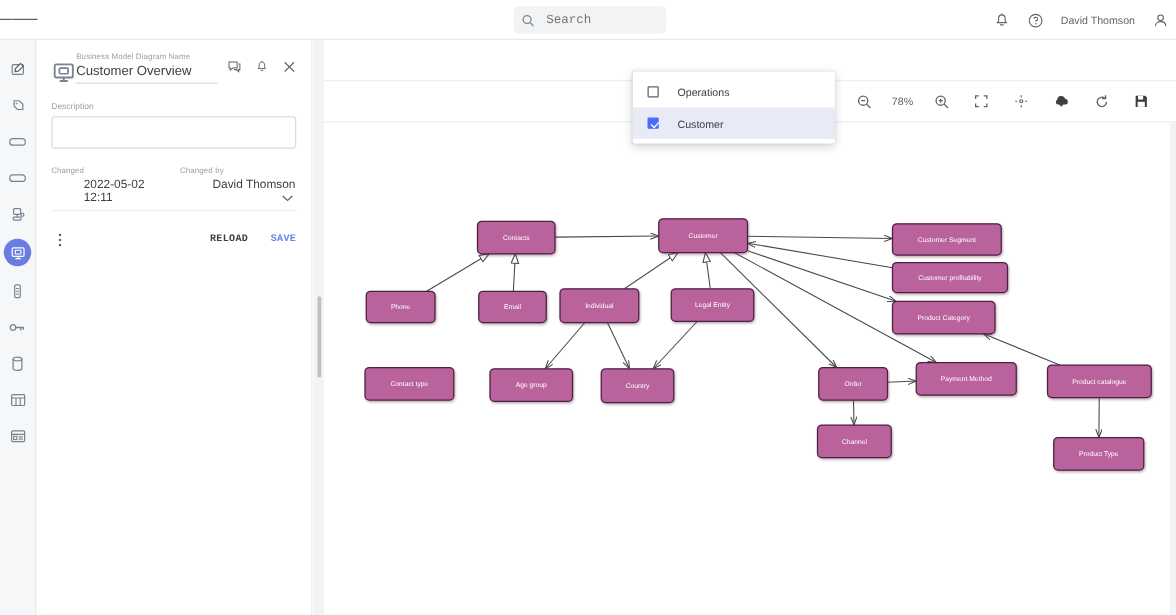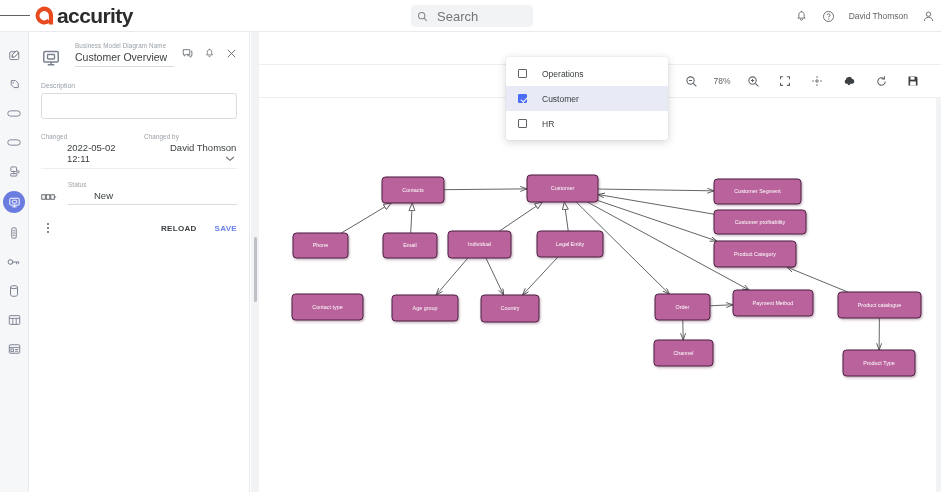--- a/index.html
+++ b/index.html
@@ -25,22 +25,22 @@
   .brand-mark { width:21px; height:21px; position:relative; margin-right:2px; }
   .brand-mark svg { display:block; }
   .brand-text { font-size:21px; font-weight:700; letter-spacing:-0.6px; color:#2b2b2b; line-height:1; }
 
   .search-box {
     position:absolute; left:411px; top:5px; width:122px; height:22px;
     background:#f1f3f4; border-radius:4px; display:flex; align-items:center; padding:0 6px;
   }
   .search-box .sicon { width:11px; height:11px; flex:0 0 auto; margin-right:7px; }
   .search-box input {
-    border:none; outline:none; background:transparent; font-size:13px;
-    color:#80868b; font-family:Liberation Sans, sans-serif; width:100%;
+    border:none; outline:none; background:transparent; font-size:10px;
+    color:#80868b; font-family:Liberation Mono, monospace; width:100%;
   }
   .topright { position:absolute; right:6px; top:0; height:32px; display:flex; align-items:center; gap:14px; }
   .topright .ticon { width:13px; height:13px; cursor:pointer; }
   .username { font-size:8.5px; color:#5f6368; cursor:pointer; }
 
   
   .rail {
     position:absolute; left:0; top:32px; width:29px; height:460px;
     background:#f6f7f9; border-right:1px solid #e8eaed;
     display:flex; flex-direction:column; align-items:center; padding-top:14px; gap:11px; z-index:22;
@@ -50,21 +50,21 @@
   .rail-item.active svg * { stroke:#ffffff; fill:none; }
 
   
   .panel {
     position:absolute; left:29px; top:32px; width:221px; height:460px;
     background:#ffffff; z-index:20; border-right:1px solid #e8eaed;
   }
   .panel-inner { padding:10px 12px 0 12px; position:relative; height:100%; }
   .panel-head { display:flex; align-items:flex-start; }
   .panel-head .dicon { width:20px; height:20px; margin-top:6px; flex:0 0 auto; }
-  .panel-head .fields { flex:1; margin-left:14px; }
+  .panel-head .fields { flex:1; margin-left:0; }
   .fld-label { font-size:6.3px; color:#9aa0a6; letter-spacing:0.1px; margin-bottom:2px; }
   .fld-value { font-size:10.5px; color:#3c4043; padding-bottom:3px; border-bottom:1px solid #dadce0; }
   .head-actions { display:flex; align-items:center; gap:11px; margin-left:8px; margin-top:6px; }
   .head-actions .hicon { width:11px; height:11px; cursor:pointer; }
 
   .desc-label { font-size:6.8px; color:#9aa0a6; margin:14px 0 4px 0; }
   .desc-box { height:26px; border:1px solid #dadce0; border-radius:3px; background:#fff; cursor:text; }
 
   .meta-row { display:flex; margin-top:14px; position:relative; padding-bottom:4px; border-bottom:1px solid #eceef0; }
   .meta-col { flex:1; }
@@ -73,21 +73,21 @@
   .chev { position:absolute; right:2px; bottom:6px; cursor:pointer; }
 
   .status-row { display:flex; align-items:flex-end; margin-top:12px; }
   .status-row .sticon { width:16px; height:10px; margin-bottom:3px; flex:0 0 auto; }
   .status-fields { margin-left:11px; flex:1; border-bottom:1px solid #dadce0; padding-bottom:3px; }
 
   .opendiag { display:flex; align-items:center; margin-top:15px; cursor:pointer; }
   .opendiag .odicon { width:17px; height:17px; }
   .opendiag .odlabel { font-size:10px; color:#3c4043; margin-left:12px; }
 
-  .foot-row { display:flex; align-items:flex-end; margin-top:18px; }
+  .foot-row { display:flex; align-items:flex-start; margin-top:18px;font-family:Liberation Mono, monospace; }
   .kebab { width:14px; display:flex; flex-direction:column; align-items:center; gap:2px; cursor:pointer; }
   .kebab i { width:2px; height:2px; background:#5f6368; border-radius:50%; display:block; }
   .foot-spacer { flex:1; }
   .btn-reload { font-size:8px; font-weight:700; color:#3c4043; letter-spacing:0.3px; cursor:pointer; }
   .btn-save { font-size:8px; font-weight:700; color:#6b82e8; letter-spacing:0.3px; cursor:pointer; margin-left:18px; }
 
   
   .panel-scroll { position:absolute; left:251px; top:32px; width:8px; height:460px; background:#f1f3f4; z-index:21; }
   .panel-scroll .thumb { position:absolute; left:2.5px; top:205px; width:3px; height:65px; background:#bdc1c6; border-radius:2px; cursor:pointer; }
 
@@ -150,28 +150,20 @@
   .right-scroll { position:absolute; right:0; top:98px; width:5px; height:394px; background:#f1f3f4; }
 </style>
 </head>
 <body>
 
 <div class="topbar">
   <div class="hamburger">
     <span></span>
       <span></span>
       <span></span>
-  </div>
-  <div class="brand">
-    <div class="brand-mark">
-      <svg width="21" height="21" viewBox="0 0 21 21">
-        <path d="M10.5 1.6a8.9 8.9 0 1 0 6.0 15.5l-3.0-3.0a4.7 4.7 0 1 1 1.4-3.4v8.8h4.2V10.5A8.9 8.9 0 0 0 10.5 1.6z" fill="#e8491f"></path>
-      </svg>
-    </div>
-    <div class="brand-text">accurity</div>
   </div>
 
   <div class="search-box">
     <svg class="sicon" viewBox="0 0 16 16">
       <circle cx="6.8" cy="6.8" r="4.6" fill="none" stroke="#80868b" stroke-width="1.5"></circle>
       <line x1="10.3" y1="10.3" x2="14.2" y2="14.2" stroke="#80868b" stroke-width="1.5"></line>
     </svg>
     <input placeholder="Search" style="">
   </div>
 
@@ -312,32 +304,20 @@
       </div>
       <div class="meta-col second">
         <div class="fld-label">Changed by</div>
         <div class="meta-val">David Thomson</div>
       </div>
       <svg class="chev" width="10" height="7" viewBox="0 0 12 8">
         <path d="M1.4 2 6 6.2 10.6 2" fill="none" stroke="#5f6368" stroke-width="1.3"></path>
       </svg>
     </div>
 
-    <div class="status-row">
-      <svg class="sticon" viewBox="0 0 20 12">
-        <rect x="1" y="3.2" width="4.4" height="5.6" fill="none" stroke="#5f6368" stroke-width="1.2"></rect>
-        <rect x="6.6" y="3.2" width="4.4" height="5.6" fill="none" stroke="#5f6368" stroke-width="1.2"></rect>
-        <rect x="12.2" y="3.2" width="4.4" height="5.6" fill="none" stroke="#5f6368" stroke-width="1.2"></rect>
-        <path d="M17.0 6h2.0" stroke="#5f6368" stroke-width="1.2"></path>
-      </svg>
-      <div class="status-fields">
-        <div class="fld-label">Status</div>
-        <div class="meta-val">New</div>
-      </div>
-    </div>
 
 
     <div class="foot-row">
       <div class="kebab">
           <i></i>
           <i></i>
           <i></i>
         </div>
       <div class="foot-spacer"></div>
       <div class="btn-reload">RELOAD</div>
@@ -372,24 +352,20 @@
 </div>
 
 <div class="dropdown">
   <div class="dd-item">
     <span class="cbox"></span>
     <span>Operations</span>
   </div>
   <div class="dd-item selected">
     <span class="cbox checked"></span>
     <span>Customer</span>
-  </div>
-  <div class="dd-item">
-    <span class="cbox"></span>
-    <span>HR</span>
   </div>
 </div>
 
 <div class="entities">
   <div class="ent-label">Entities</div>
   <div class="ent-field">
     <div class="chip">
       <span>Product Category</span>
       <span class="chip-x"></span>
     </div>

